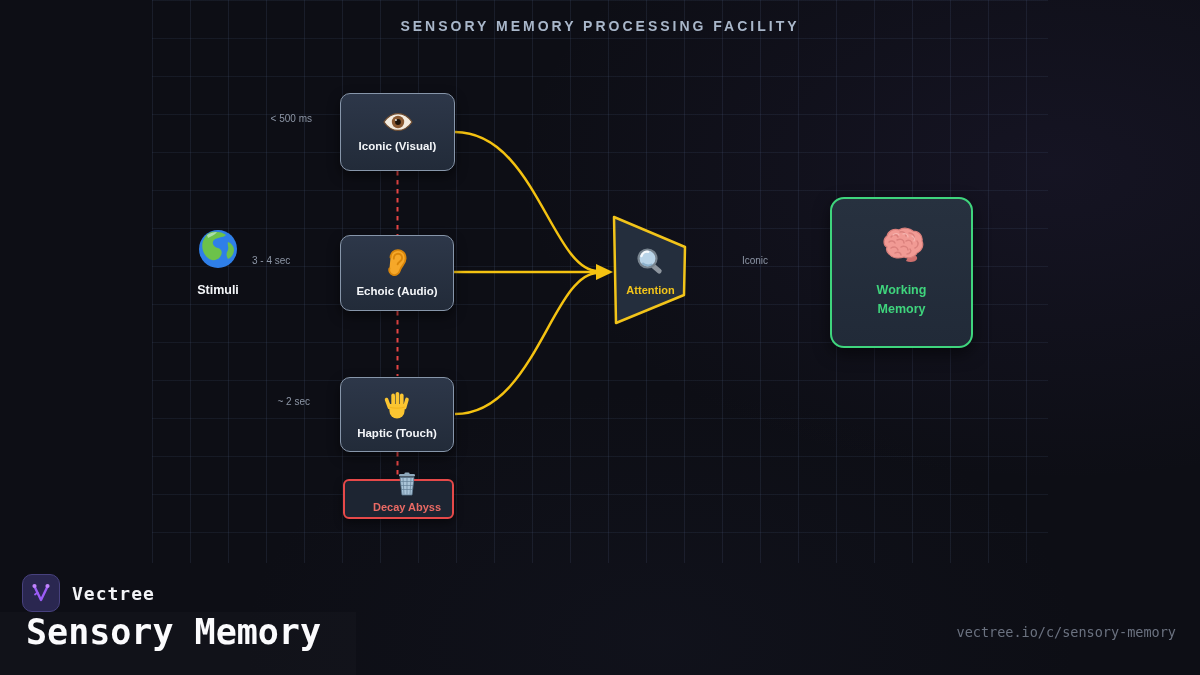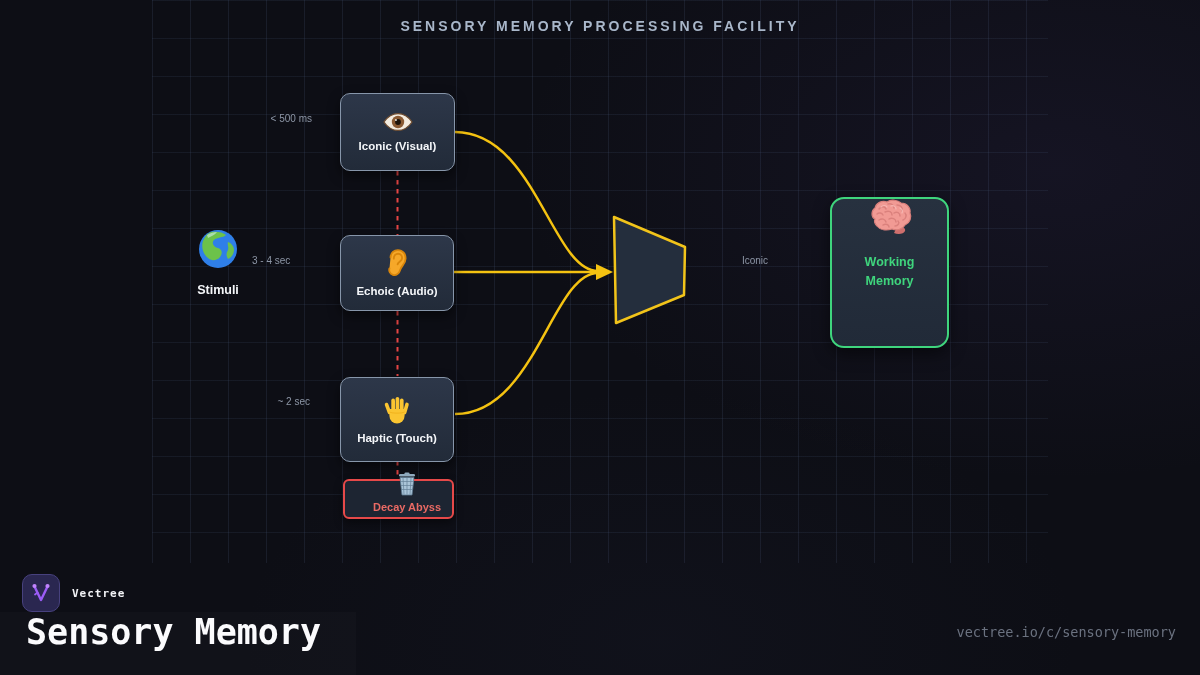--- a/index.html
+++ b/index.html
@@ -29,41 +29,41 @@
   .node {
     position:absolute; display:flex; flex-direction:column; align-items:center;
     justify-content:center; gap:8px;
     background:linear-gradient(180deg,#2d3749 0%, #222b39 100%);
     border:1.5px solid #8796aa; border-radius:10px;
     box-shadow:0 5px 12px rgba(0,0,0,0.5);
   }
   .node .label { color:#f4f6f9; font-size:11.5px; font-weight:bold; }
   .n-iconic { left:340px; top:93px;  width:115px; height:78px; }
   .n-echoic { left:340px; top:235px; width:114px; height:76px;justify-content:center; }
-  .n-haptic { left:340px; top:377px; width:114px; height:85px; }
+  .n-haptic { left:340px; top:377px; width:114px; height:75px; }
 
   .stimuli { position:absolute; left:168px; top:228px; width:100px; text-align:center; }
   .stimuli .label { color:#f4f6f9; font-size:12.5px; font-weight:bold; margin-top:9px; }
 
   .edge-label { position:absolute; color:#8d96a6; font-size:10px; }
   .lbl-iconic  { left:252px; top:113px; width:60px; text-align:right; }
   .lbl-echoic  { left:252px; top:255px; width:64px; text-align:left; }
   .lbl-haptic  { left:252px; top:396px; width:58px; text-align:right; }
   .lbl-encoded { left:720px; top:255px; width:70px; text-align:center; }
 
   .attention-content {
     position:absolute; left:613px; top:218px; width:75px; height:106px;
     display:flex; flex-direction:column; align-items:center; justify-content:center; gap:6px;
     pointer-events:none;
   }
   .attention-content .label { color:#f2c41a; font-size:11px; font-weight:bold; pointer-events:auto; }
 
   .n-wm {
-    position:absolute; left:830px; top:197px; width:119px; height:151px;
-    display:flex; flex-direction:column; align-items:center; justify-content:flex-start; gap:16px;
+    position:absolute; left:830px; top:197px; width:143px; height:151px;
+    display:flex; flex-direction:column; align-items:center; justify-content:center; gap:16px;
     background:linear-gradient(180deg,#27313f 0%, #212a38 100%);
     border:2.5px solid #3fd57d; border-radius:14px;
     box-shadow:0 6px 16px rgba(0,0,0,0.5);
   }
   .n-wm .label { color:#3fd57d; font-size:12.5px; font-weight:bold; text-align:center; line-height:19px; }
 
   .n-decay {
     position:absolute; left:343px; top:479px; width:111px; height:40px;
     display:flex; flex-direction:column; align-items:center; justify-content:flex-end;
     padding-bottom:4px;
@@ -74,21 +74,21 @@
   .n-decay .icon { position:absolute; top:-9px; }
   .n-decay .label { color:#ea6a64; font-size:11px; font-weight:bold; }
 
   .footer-brand { position:absolute; left:22px; top:574px; display:flex; align-items:center; gap:12px; }
   .brand-logo {
     width:38px; height:38px; border-radius:10px;
     background:#2a2750; border:1px solid #47417e;
     display:flex; align-items:center; justify-content:center;
   }
   .brand-name {
-    color:#f2f3f6; font-size:11px; font-weight:bold; letter-spacing:1px;
+    color:#f2f3f6; font-size:18px; font-weight:bold; letter-spacing:1px;
     font-family:"DejaVu Sans Mono", monospace;
   }
   .footer-panel {
     position:absolute; left:0; top:612px; width:356px; height:63px;
     background:rgba(255,255,255,0.02);
   }
   .page-title {
     position:absolute; left:26px; top:612px;
     color:#fbfbfd; font-size:35px; font-weight:bold;
     font-family:"DejaVu Sans Mono", monospace;
@@ -174,20 +174,31 @@
           <rect x="16.9" y="2.6" width="3.7" height="14" rx="1.85"></rect>
           <rect x="21" y="6.5" width="3.6" height="12" rx="1.8" transform="rotate(16 22.8 12.5)"></rect>
           <path d="M6.4 13 L21.6 13 L21.6 19.8 A7.6 7.6 0 0 1 6.4 19.8 Z"></path>
         </g>
         <path d="M6.4 16 C9 17.5 19 17.5 21.6 16" fill="none" stroke="#e8a20c" stroke-width="0.9" opacity="0.6"></path>
       </svg>
     </span>
     <div class="label">Haptic (Touch)</div>
   </div>
 
+  <div class="attention-content">
+    <span class="icon">
+      <svg width="32" height="32" viewBox="0 0 32 32">
+        <rect x="18.5" y="17" width="12" height="5" rx="2.4" transform="rotate(40 18.5 17)" fill="#8d959e"></rect>
+        <circle cx="12.5" cy="12.5" r="9" fill="#b9d4e8" stroke="#78848f" stroke-width="2.2"></circle>
+        <path d="M6.5 10 C7.5 6.8 10.5 5.2 13.2 5.8" fill="none" stroke="#ffffff" stroke-width="2.4" stroke-linecap="round" opacity="0.85"></path>
+        <path d="M16.5 18.5 C14 20 10 19.5 8 17.5" fill="none" stroke="#7ba2c0" stroke-width="2" stroke-linecap="round" opacity="0.7"></path>
+      </svg>
+    </span>
+    <div class="label">Attention</div>
+  </div>
 
   <div class="n-wm">
     <span class="icon">
       <svg width="46" height="38" viewBox="0 0 46 38">
         <path d="M30 28 C35 27 39 29 38 32 C37 35 31 36 27 34 Z" fill="#cf6f6d"></path>
         <path d="M8 20 C4 18 4 12 8 9 C9 4 15 1 20 3 C24 0 31 1 34 4 C40 4 44 9 43 14 C45 18 43 24 38 26 C36 30 30 32 25 30 C19 32 13 31 10 27 C8 25 7 22 8 20 Z" fill="#f19a94" stroke="#d97f7b" stroke-width="1.2"></path>
         <g fill="none" stroke="#d97f7b" stroke-width="1.5" stroke-linecap="round" opacity="0.9">
           <path d="M12 10 C14 7 18 7 19 10"></path>
           <path d="M21 5 C24 4 27 6 27 9"></path>
           <path d="M30 6 C34 6 36 9 35 12"></path>

